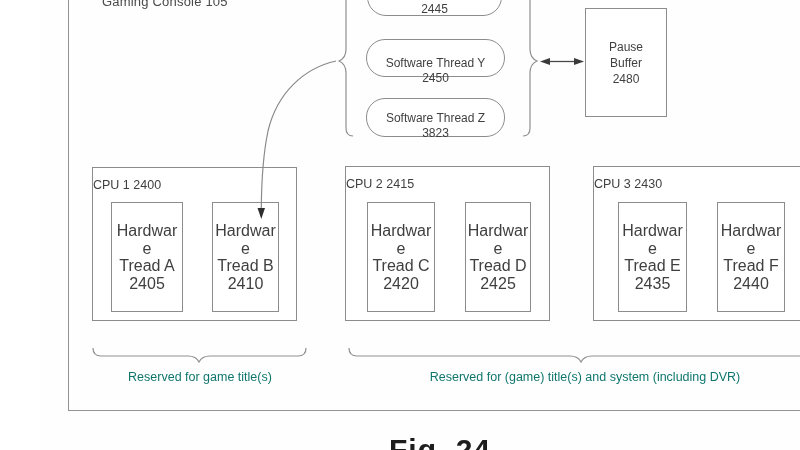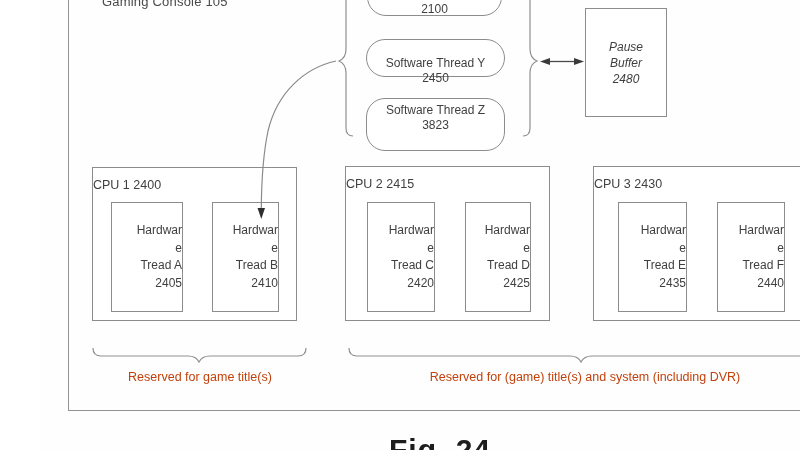--- a/index.html
+++ b/index.html
@@ -9,32 +9,32 @@
     filter:blur(0.3px);
     margin-left:40px;
   }
   .box{position:absolute;border:1px solid #8c8c8c;background:#fff;box-sizing:border-box;}
   .outer{border-color:#939393;background:transparent;}
   .console-label{position:absolute;left:62px;top:-6px;font-size:13px;color:#4a4a4a;letter-spacing:.2px;white-space:nowrap;}
   .sw-thread{border-radius:19px;text-align:center;font-size:12px;line-height:15px;}
   .sw-thread .ln{min-height:15px;}
   .pause{display:flex;flex-direction:column;justify-content:center;text-align:center;font-size:12px;line-height:16px;}
   .cpu-title{position:absolute;width:100%;top:10px;font-size:12.5px;white-space:nowrap;}
-  .hw{text-align:right;font-size:12px;line-height:17.5px;padding-top:19px;}
+  .hw{text-align:center;font-size:16px;line-height:17.5px;padding-top:19px;}
   .hw .ln{min-height:17px;}
-  .brace-label{position:absolute;top:370px;text-align:center;font-size:12.5px;color:#c2410c;white-space:nowrap;}
+  .brace-label{position:absolute;top:370px;text-align:center;font-size:12.5px;color:#0f766e;white-space:nowrap;}
   .fig-caption{position:absolute;left:400px;top:433px;transform:translateX(-50%);
     font-size:30px;font-weight:bold;color:#1d1d1d;letter-spacing:1px;white-space:nowrap;}
   .overlay{position:absolute;left:0;top:0;width:800px;height:450px;pointer-events:none;z-index:5;}
   
   #outer-box{left:28px;top:-24px;width:757px;height:435px;}
   #sw-x{left:327px;top:-22px;width:135px;height:38px;padding-top:8px;}
   #sw-y{left:326px;top:39px;width:139px;height:38px;padding-top:16px;}
-  #sw-z{left:326px;top:98px;width:139px;height:53px;padding-top:4px;}
-  #pause-buffer{left:545px;top:8px;width:82px;height:109px;font-style:italic;}
+  #sw-z{left:326px;top:98px;width:139px;height:39px;padding-top:12px;}
+  #pause-buffer{left:545px;top:8px;width:82px;height:109px;}
   #cpu-1{left:52px;top:167px;width:205px;height:154px;}
   #cpu-2{left:305px;top:166px;width:205px;height:155px;}
   #cpu-3{left:553px;top:166px;width:212px;height:155px;}
   #hw-a{left:71px;top:202px;width:72px;height:110px;}
   #hw-b{left:172px;top:202px;width:67px;height:110px;}
   #hw-c{left:327px;top:202px;width:68px;height:110px;}
   #hw-d{left:425px;top:202px;width:66px;height:110px;}
   #hw-e{left:578px;top:202px;width:69px;height:110px;}
   #hw-f{left:677px;top:202px;width:68px;height:110px;}
   #label-left{left:55px;width:210px;}
@@ -44,21 +44,21 @@
 <body>
 
 <div class="stage">
 
   <div class="box outer" id="outer-box"></div>
 
   <div class="console-label">Gaming Console 105</div>
 
   <div class="box sw-thread" id="sw-x">
     <div class="ln"></div>
-    <div class="ln">2100</div>
+    <div class="ln">2445</div>
   </div>
   <div class="box sw-thread" id="sw-y">
     <div class="ln">Software Thread Y</div>
     <div class="ln">2450</div>
   </div>
   <div class="box sw-thread" id="sw-z">
     <div class="ln">Software Thread Z</div>
     <div class="ln">3823</div>
   </div>
 

